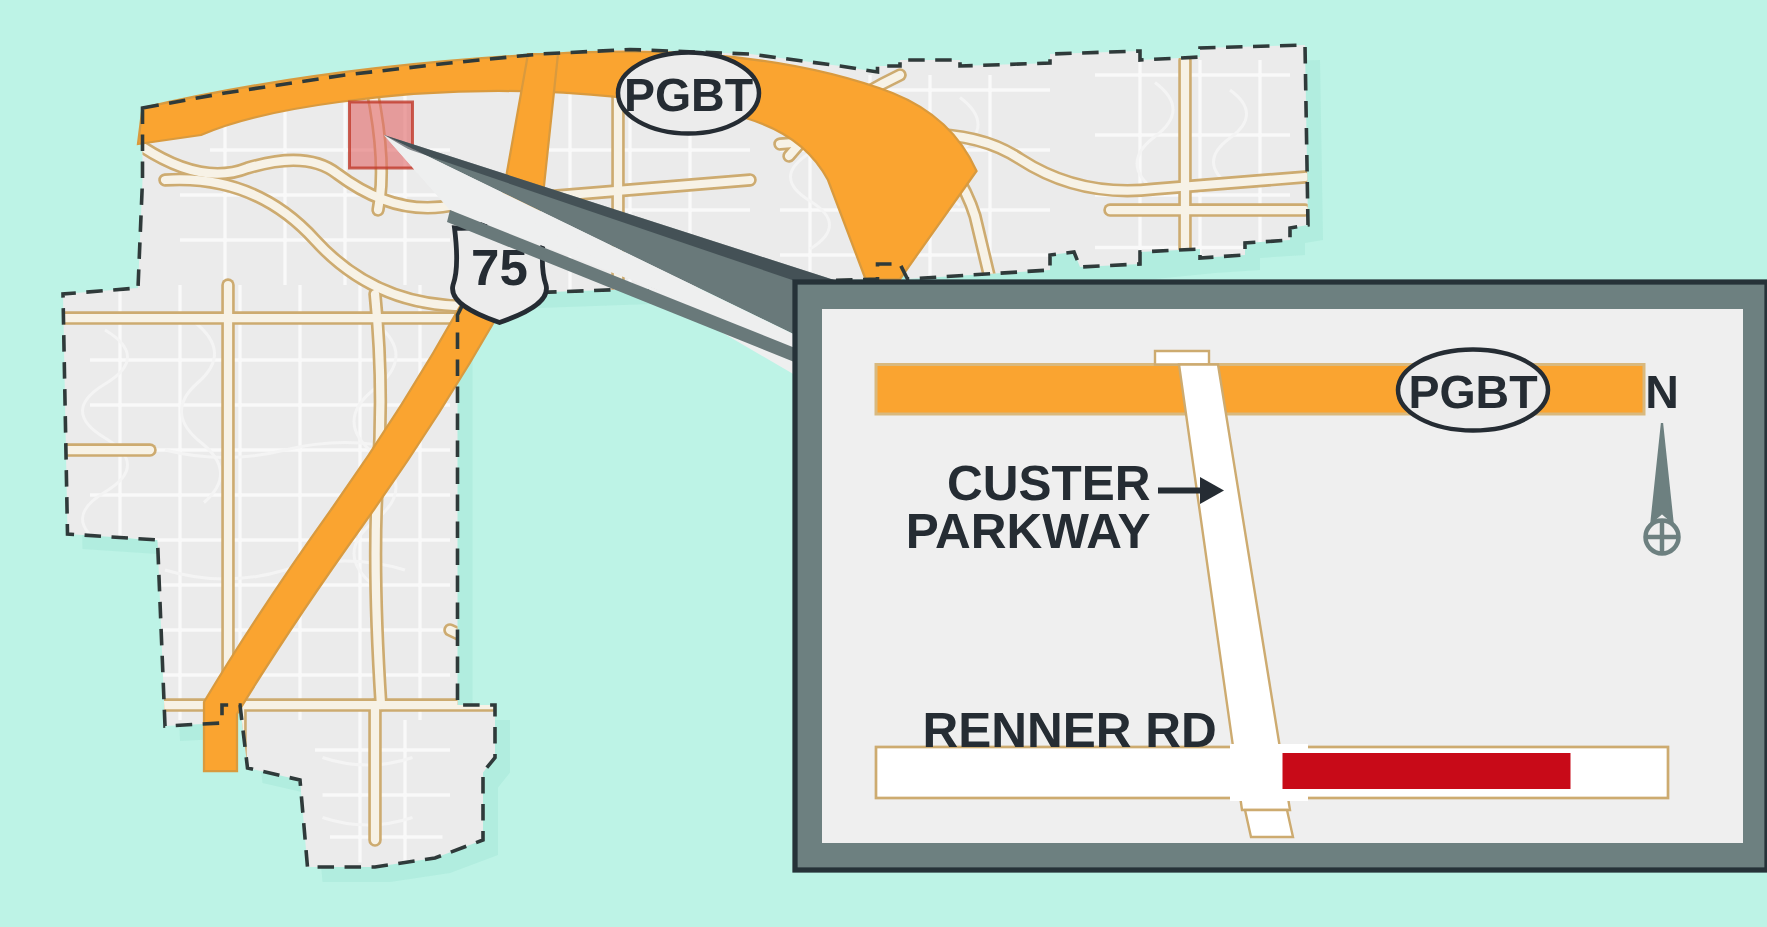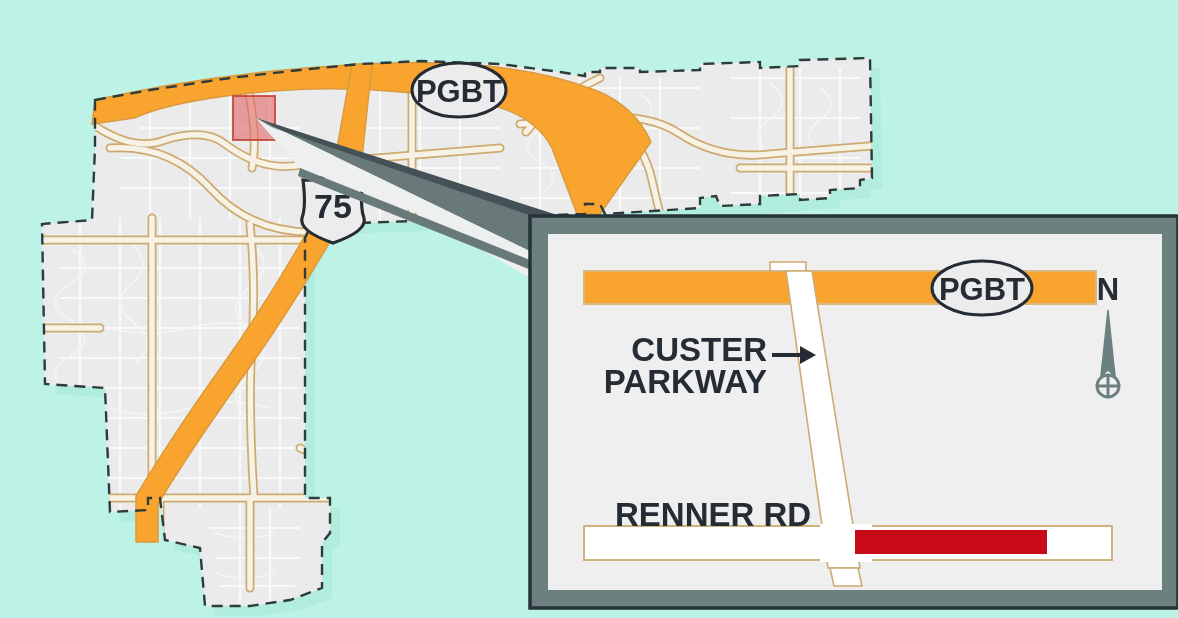--- a/index.html
+++ b/index.html
@@ -2,21 +2,21 @@
 <html><head>
 <meta charset="utf-8">
 <style>
   html,body{margin:0;padding:0;}
   body{
     width:1178px;height:618px;overflow:hidden;
     background:#bdf3e6;
     font-family:"Liberation Sans", sans-serif;
     position:relative;
   }
-  #stage{position:absolute;left:0;top:0;width:1178px;height:536px;margin-top:28px;}
+  #stage{position:absolute;left:0;top:0;width:1178px;height:536px;}
   svg.layer{position:absolute;left:0;top:0;width:1178px;height:618px;}
   .lbl{
     font-family:"Liberation Sans", sans-serif;
     font-weight:bold;
     fill:#252c33;
   }
 </style>
 </head>
 <body>
 

